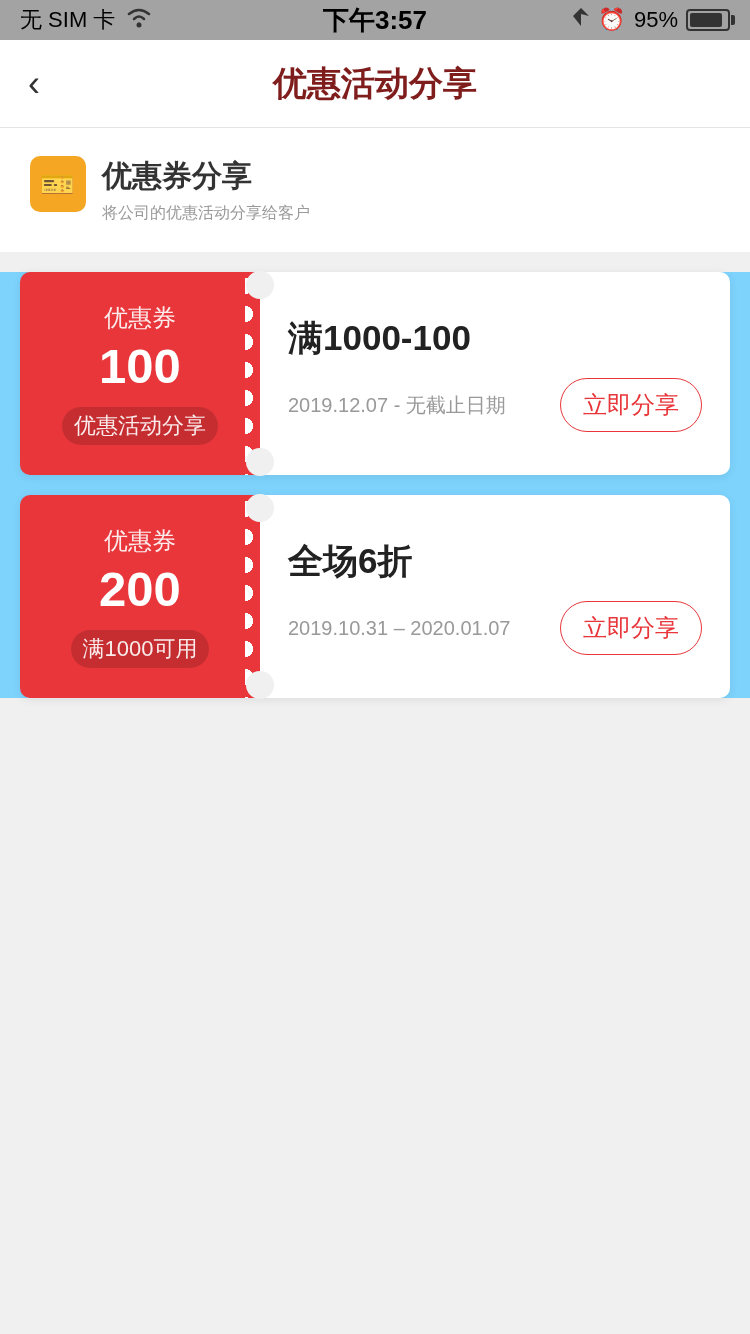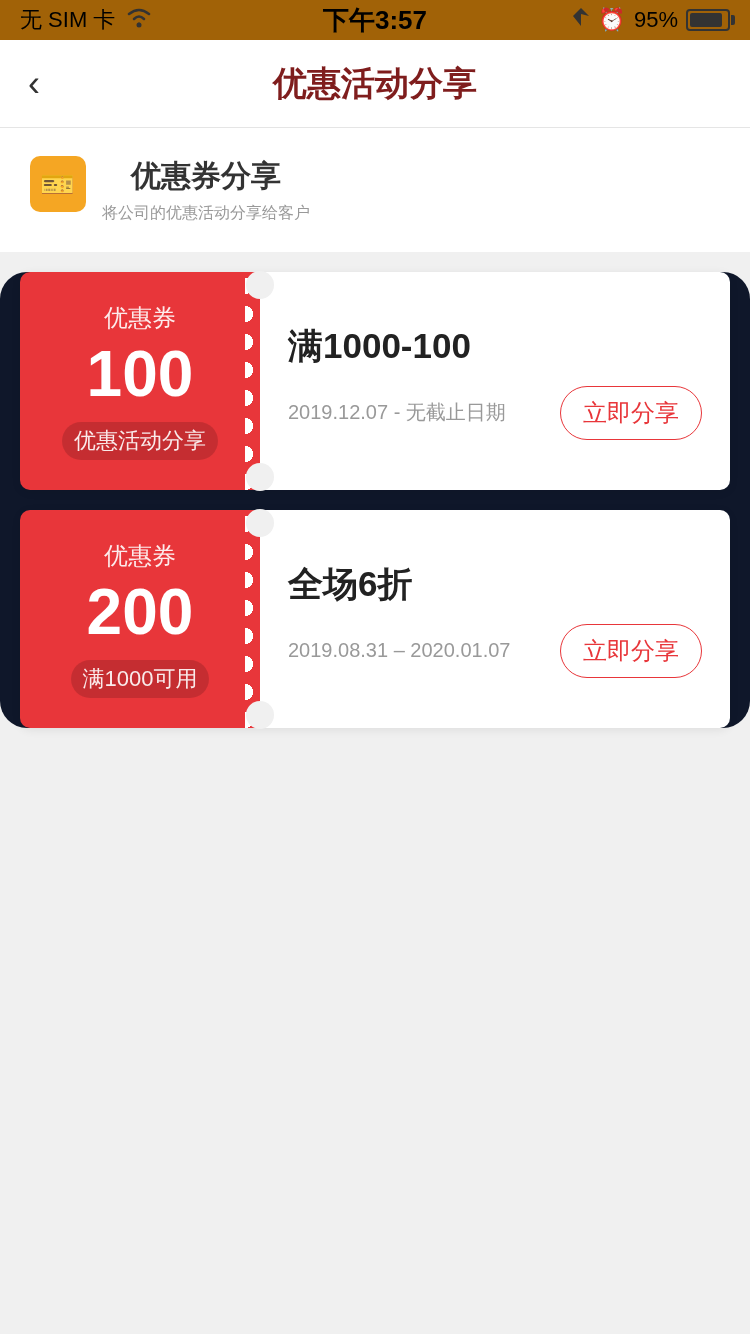--- a/index.html
+++ b/index.html
@@ -9,21 +9,21 @@
       min-height: 1334px;
       background: #f0f0f0;
       font-family: -apple-system, "PingFang SC", "Helvetica Neue", sans-serif;
       overflow-x: hidden;
     }
 
     
     .status-bar {
       width: 750px;
       height: 40px;
-      background: #a16207;
+      background: #a3a3a3;
       display: flex;
       align-items: center;
       justify-content: space-between;
       padding: 0 20px;
       font-size: 22px;
       font-weight: 500;
       text-align: right;
     }
     .status-left {
       display: flex;
@@ -119,32 +119,30 @@
     }
     .section-text {
       display: flex;
       flex-direction: column;
       gap: 6px;
     }
     .section-title {
       font-size: 30px;
       font-weight: 600;
       color: #333;
-      text-align: center;
     }
     .section-subtitle {
       font-size: 16px;
       color: #999;
     }
 
     
     .coupon-list {
-      background: #0f172a;
+      background: #7dd3fc;
       padding: 0;
-      border-radius: 27px;
     }
 
     
     .coupon-card {
       display: flex;
       align-items: stretch;
       margin: 20px 20px;
       border-radius: 10px;
       overflow: visible;
       box-shadow: 0 2px 10px rgba(0,0,0,0.08);
@@ -202,21 +200,21 @@
       border-radius: 50%;
       z-index: 2;
     }
 
     .coupon-label {
       font-size: 24px;
       color: rgba(255,255,255,0.9);
       margin-bottom: 8px;
     }
     .coupon-amount {
-      font-size: 64px;
+      font-size: 49px;
       font-weight: 700;
       color: #fff;
       line-height: 1;
       margin-bottom: 16px;
     }
     .coupon-condition {
       font-size: 22px;
       color: rgba(255,255,255,0.9);
       background: rgba(0,0,0,0.15);
       padding: 4px 12px;
@@ -334,21 +332,21 @@
     <div class="coupon-left">
       <div class="coupon-notch-top"></div>
       <span class="coupon-label">优惠券</span>
       <span class="coupon-amount">200</span>
       <span class="coupon-condition">满1000可用</span>
       <div class="coupon-notch-bottom"></div>
     </div>
     <div class="coupon-right">
       <span class="coupon-name">全场6折</span>
       <div class="coupon-meta">
-        <span class="coupon-date">2019.08.31 – 2020.01.07</span>
+        <span class="coupon-date">2019.10.31 – 2020.01.07</span>
         <button class="share-btn">立即分享</button>
       </div>
     </div>
   </div>
 
 </div>
 
 <div class="gray-area"></div>
 
 </body></html>

